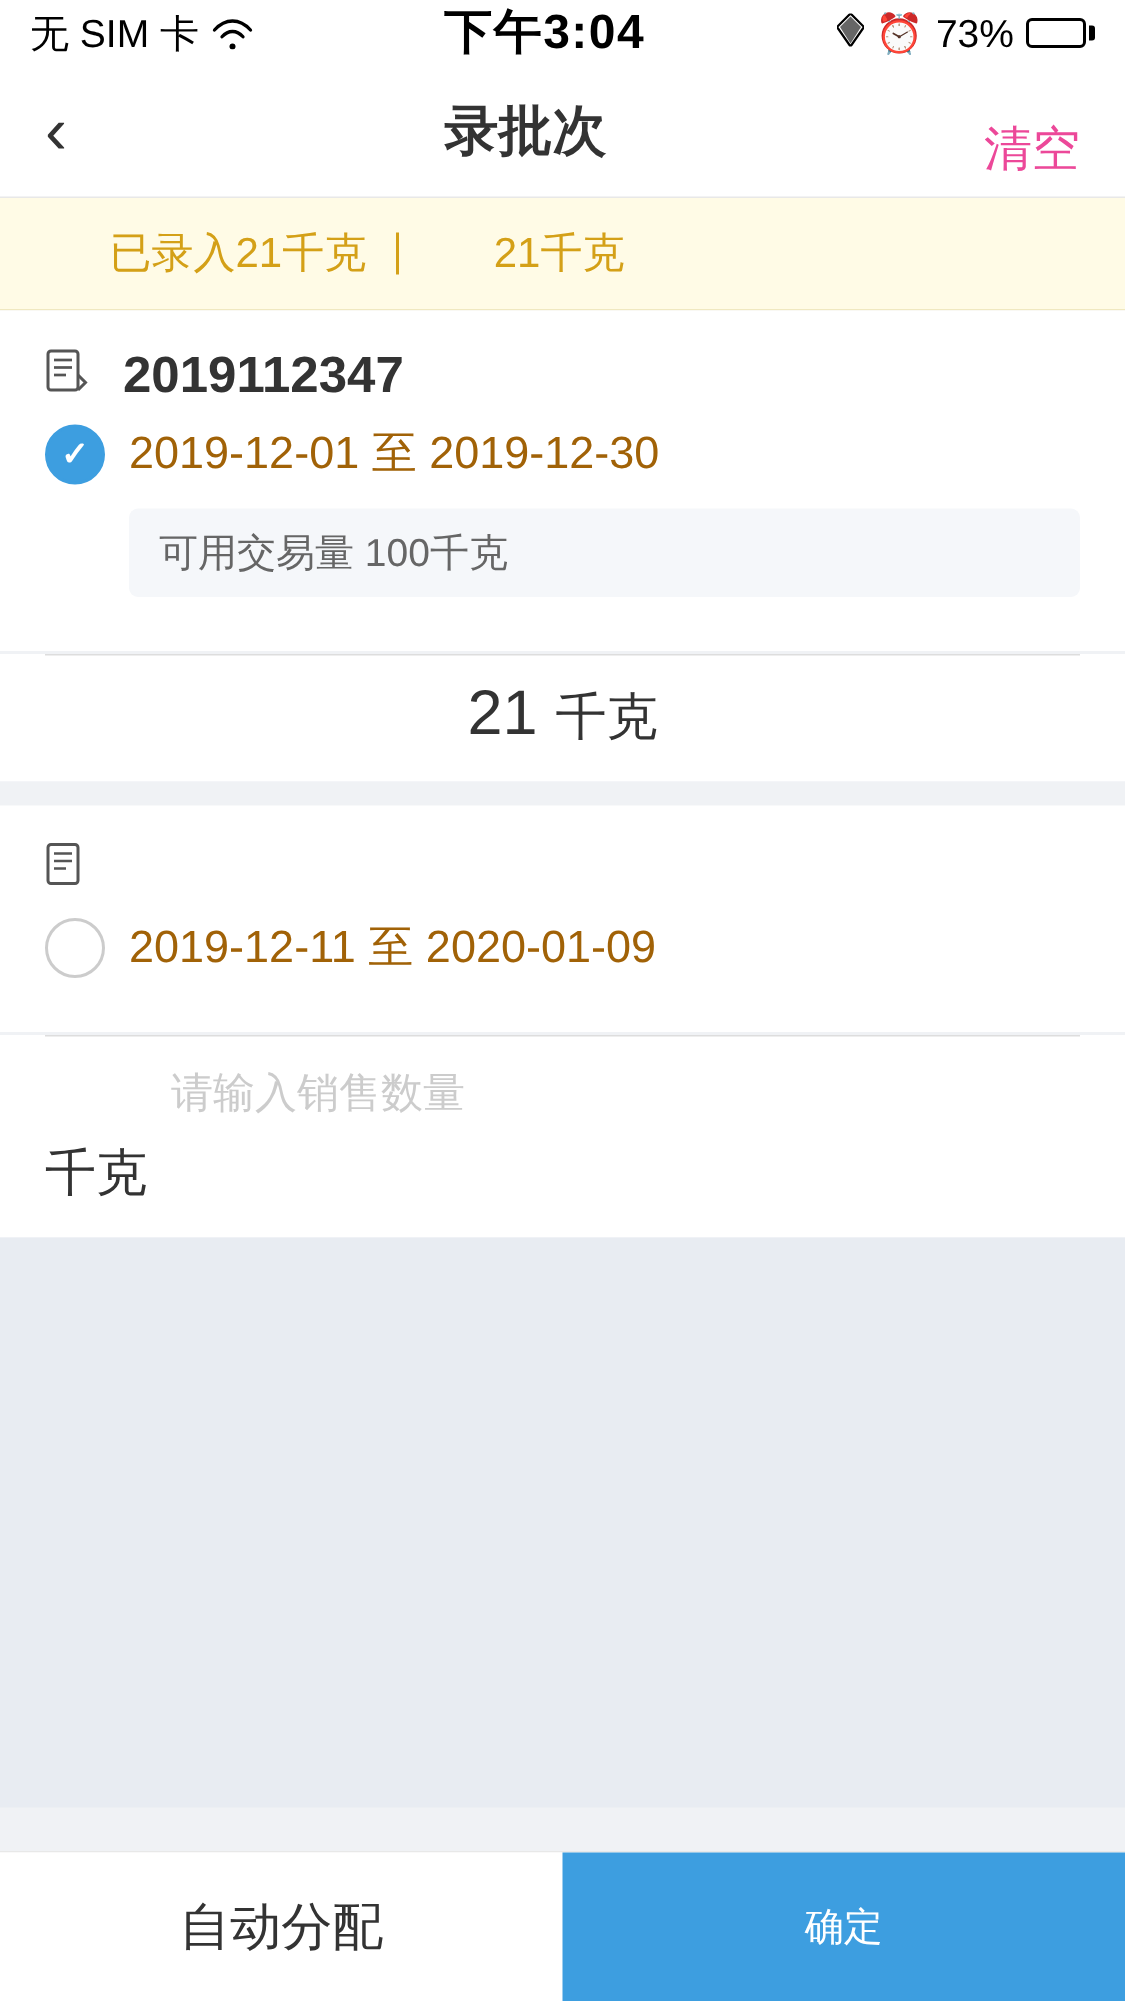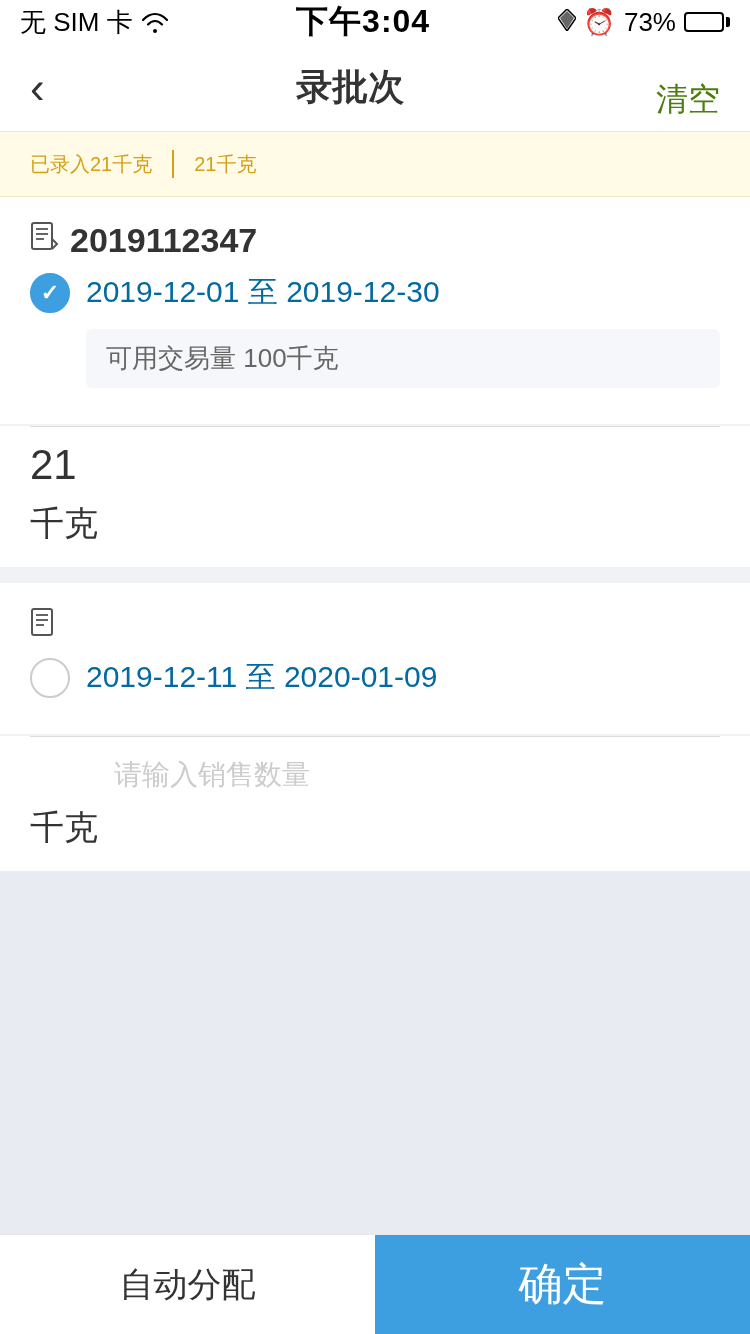--- a/index.html
+++ b/index.html
@@ -86,38 +86,39 @@
       cursor: pointer;
       line-height: 1;
     }
     .nav-title {
       font-size: 36px;
       font-weight: 600;
       color: #333;
     }
     .nav-action {
       font-size: 32px;
-      color: #4d7c0f;
+      color: #ec4899;
       cursor: pointer;
       margin-top: 24px;
     }
 
     
     .summary-bar {
       width: 100%;
       background: #fffbe6;
       padding: 18px 30px;
       display: flex;
       align-items: center;
       gap: 20px;
       border-bottom: 1px solid #f0e8c0;
     }
     .summary-text {
-      font-size: 20px;
+      font-size: 28px;
       color: #d4a017;
+      margin-left: 43px;
     }
     .summary-divider {
       width: 2px;
       height: 28px;
       background: #d4a017;
     }
 
     
     .content {
       width: 100%;
@@ -125,22 +126,22 @@
     }
 
     
     .batch-card {
       background: #fff;
       margin-bottom: 2px;
       padding: 24px 30px 20px 30px;
     }
     .batch-header {
       display: flex;
-      align-items: flex-start;
-      gap: 10px;
+      align-items: flex-end;
+      gap: 22px;
       margin-bottom: 12px;
     }
     .batch-icon {
       font-size: 32px;
       color: #555;
     }
     .batch-id {
       font-size: 34px;
       font-weight: 600;
       color: #333;
@@ -165,21 +166,21 @@
       background: #3d9ee0;
       border-color: #3d9ee0;
     }
     .radio-check {
       color: #fff;
       font-size: 22px;
       font-weight: bold;
     }
     .batch-date {
       font-size: 30px;
-      color: #0369a1;
+      color: #a16207;
     }
     .availability-box {
       margin-left: 56px;
       background: #f5f7fa;
       border-radius: 6px;
       padding: 12px 20px;
       margin-bottom: 16px;
     }
     .availability-text {
       font-size: 26px;
@@ -187,21 +188,20 @@
     }
 
     
     .amount-row {
       display: flex;
       align-items: baseline;
       justify-content: center;
       padding: 16px 30px 20px 30px;
       background: #fff;
       gap: 12px;
-      flex-direction: column;
     }
     .amount-value {
       font-size: 42px;
       color: #333;
       font-weight: 400;
     }
     .amount-unit {
       font-size: 34px;
       color: #333;
     }
@@ -267,21 +267,21 @@
       background: #fff;
       cursor: pointer;
       border: none;
       outline: none;
     }
     .btn-confirm {
       flex: 1;
       display: flex;
       align-items: center;
       justify-content: center;
-      font-size: 44px;
+      font-size: 26px;
       color: #fff;
       background: #3d9ee0;
       cursor: pointer;
       border: none;
       outline: none;
     }
   </style>
 </head>
 <body>
 

